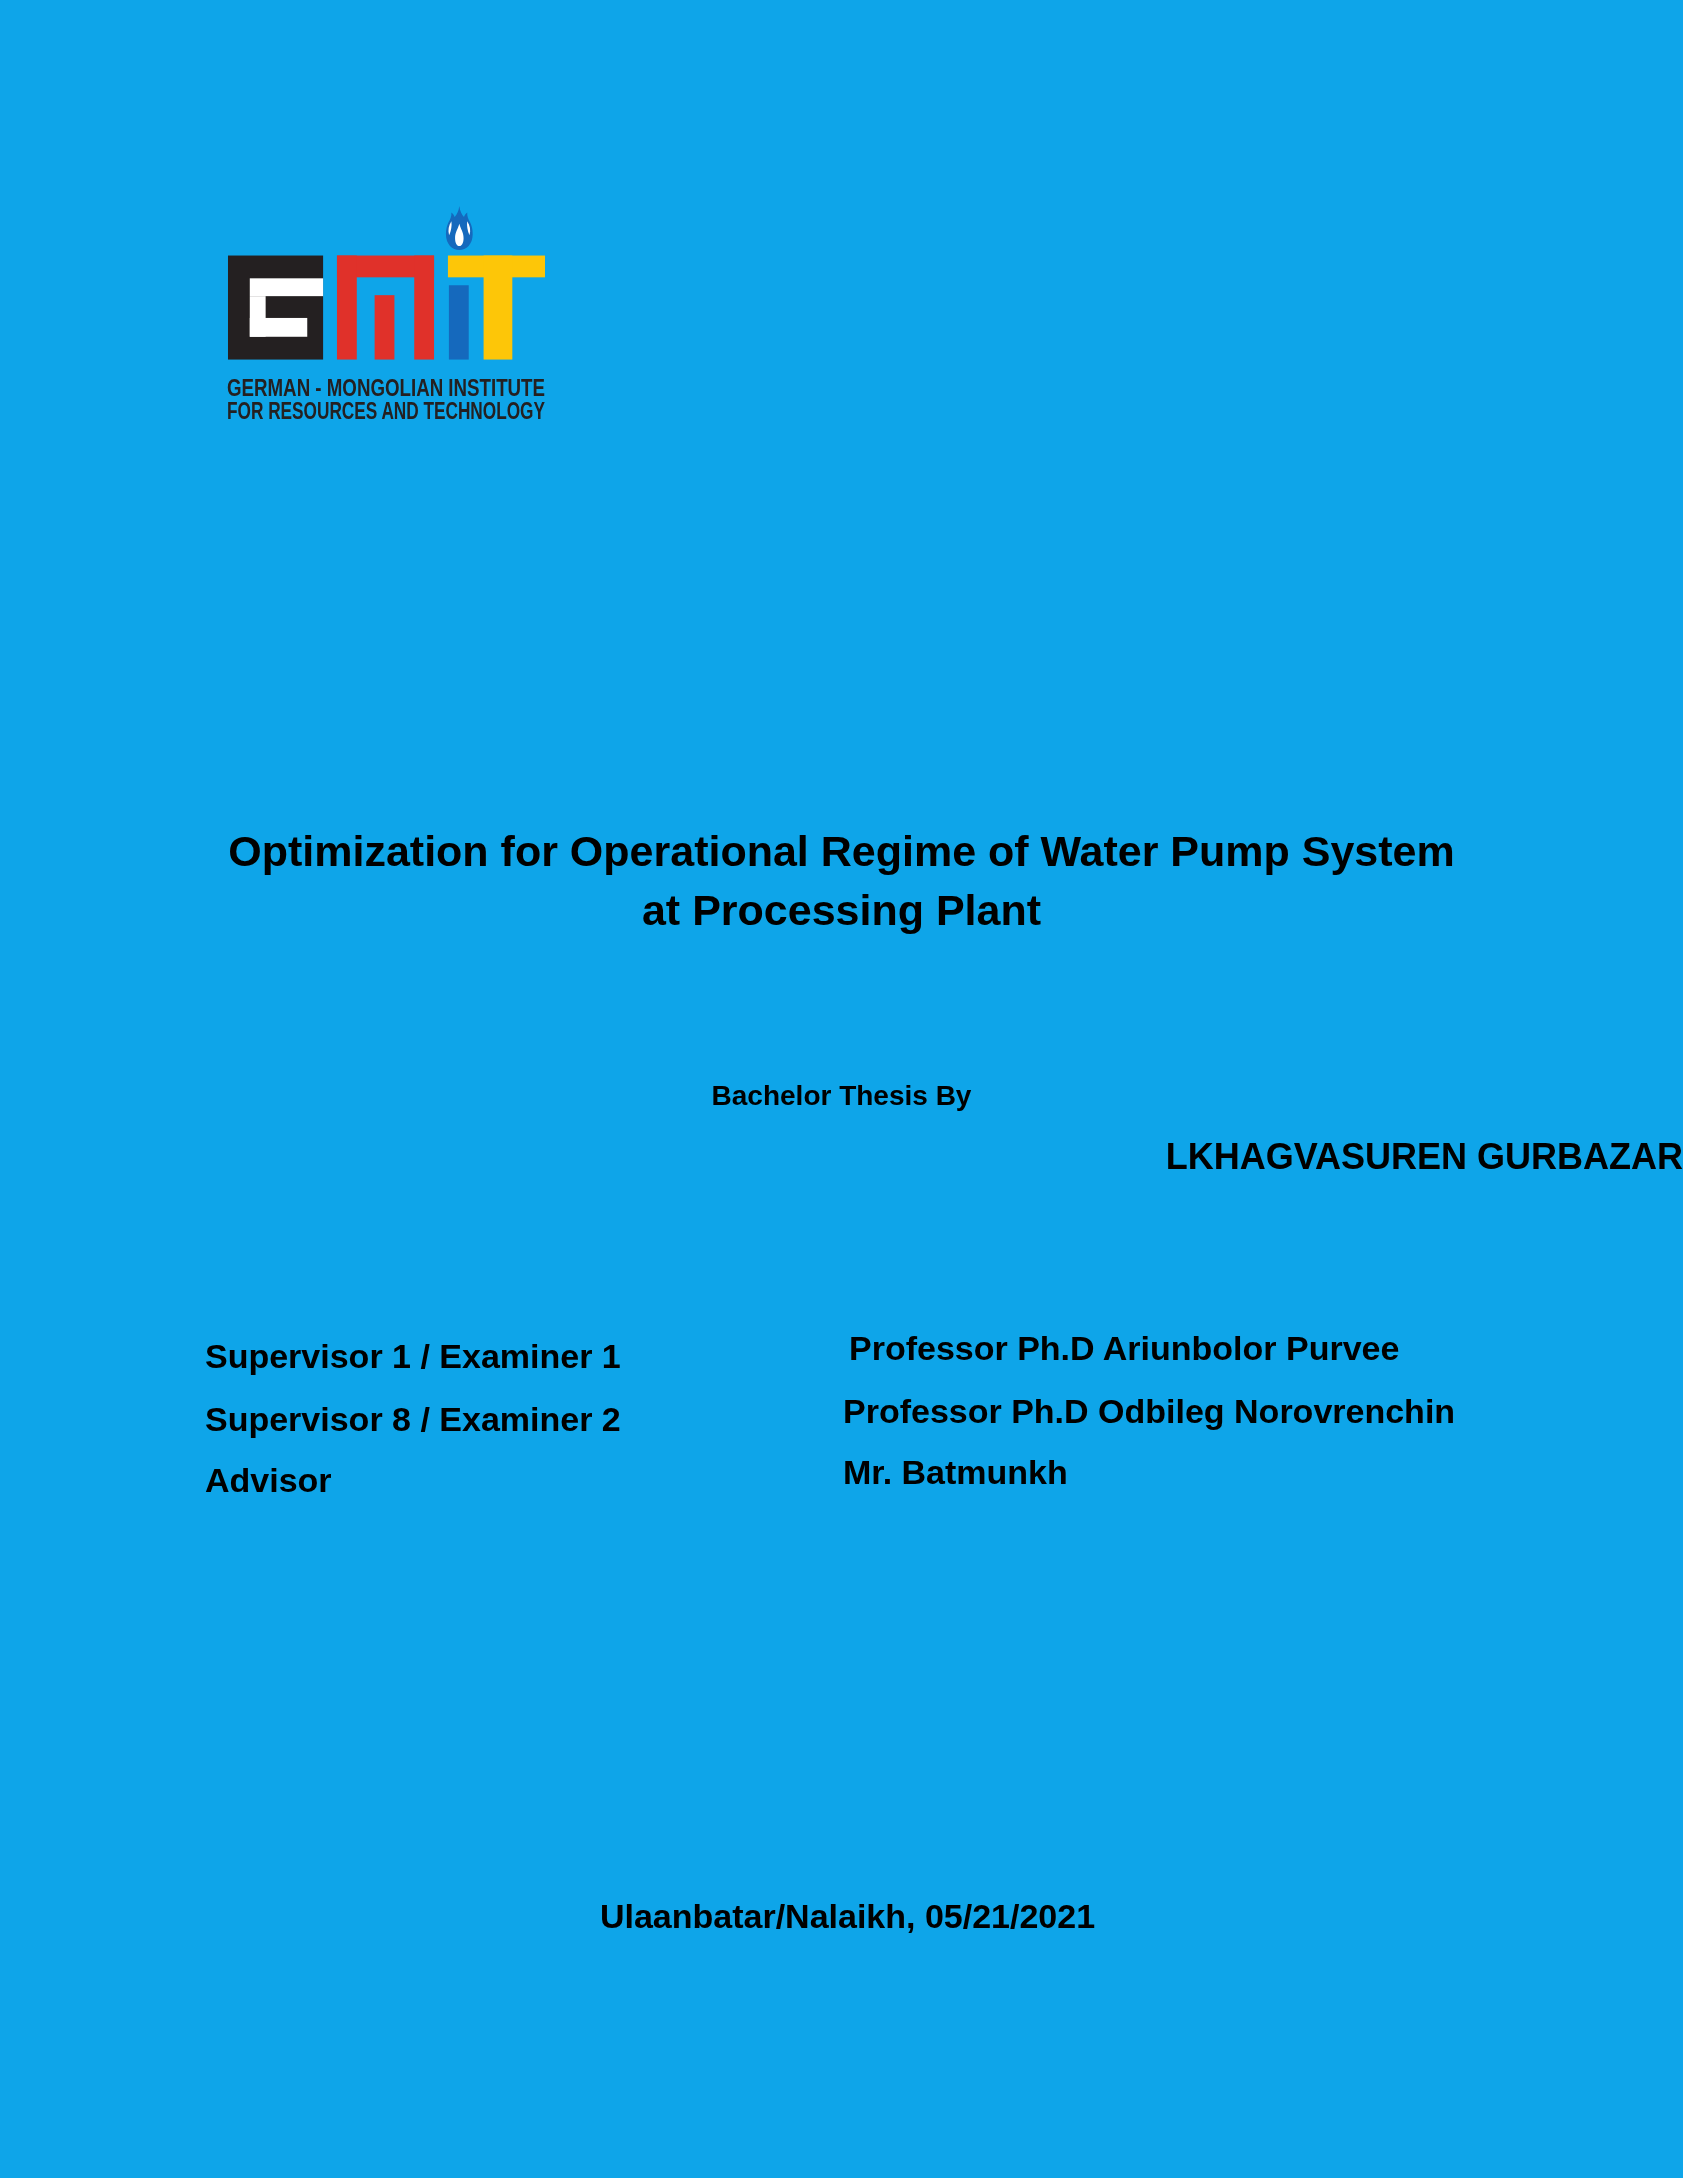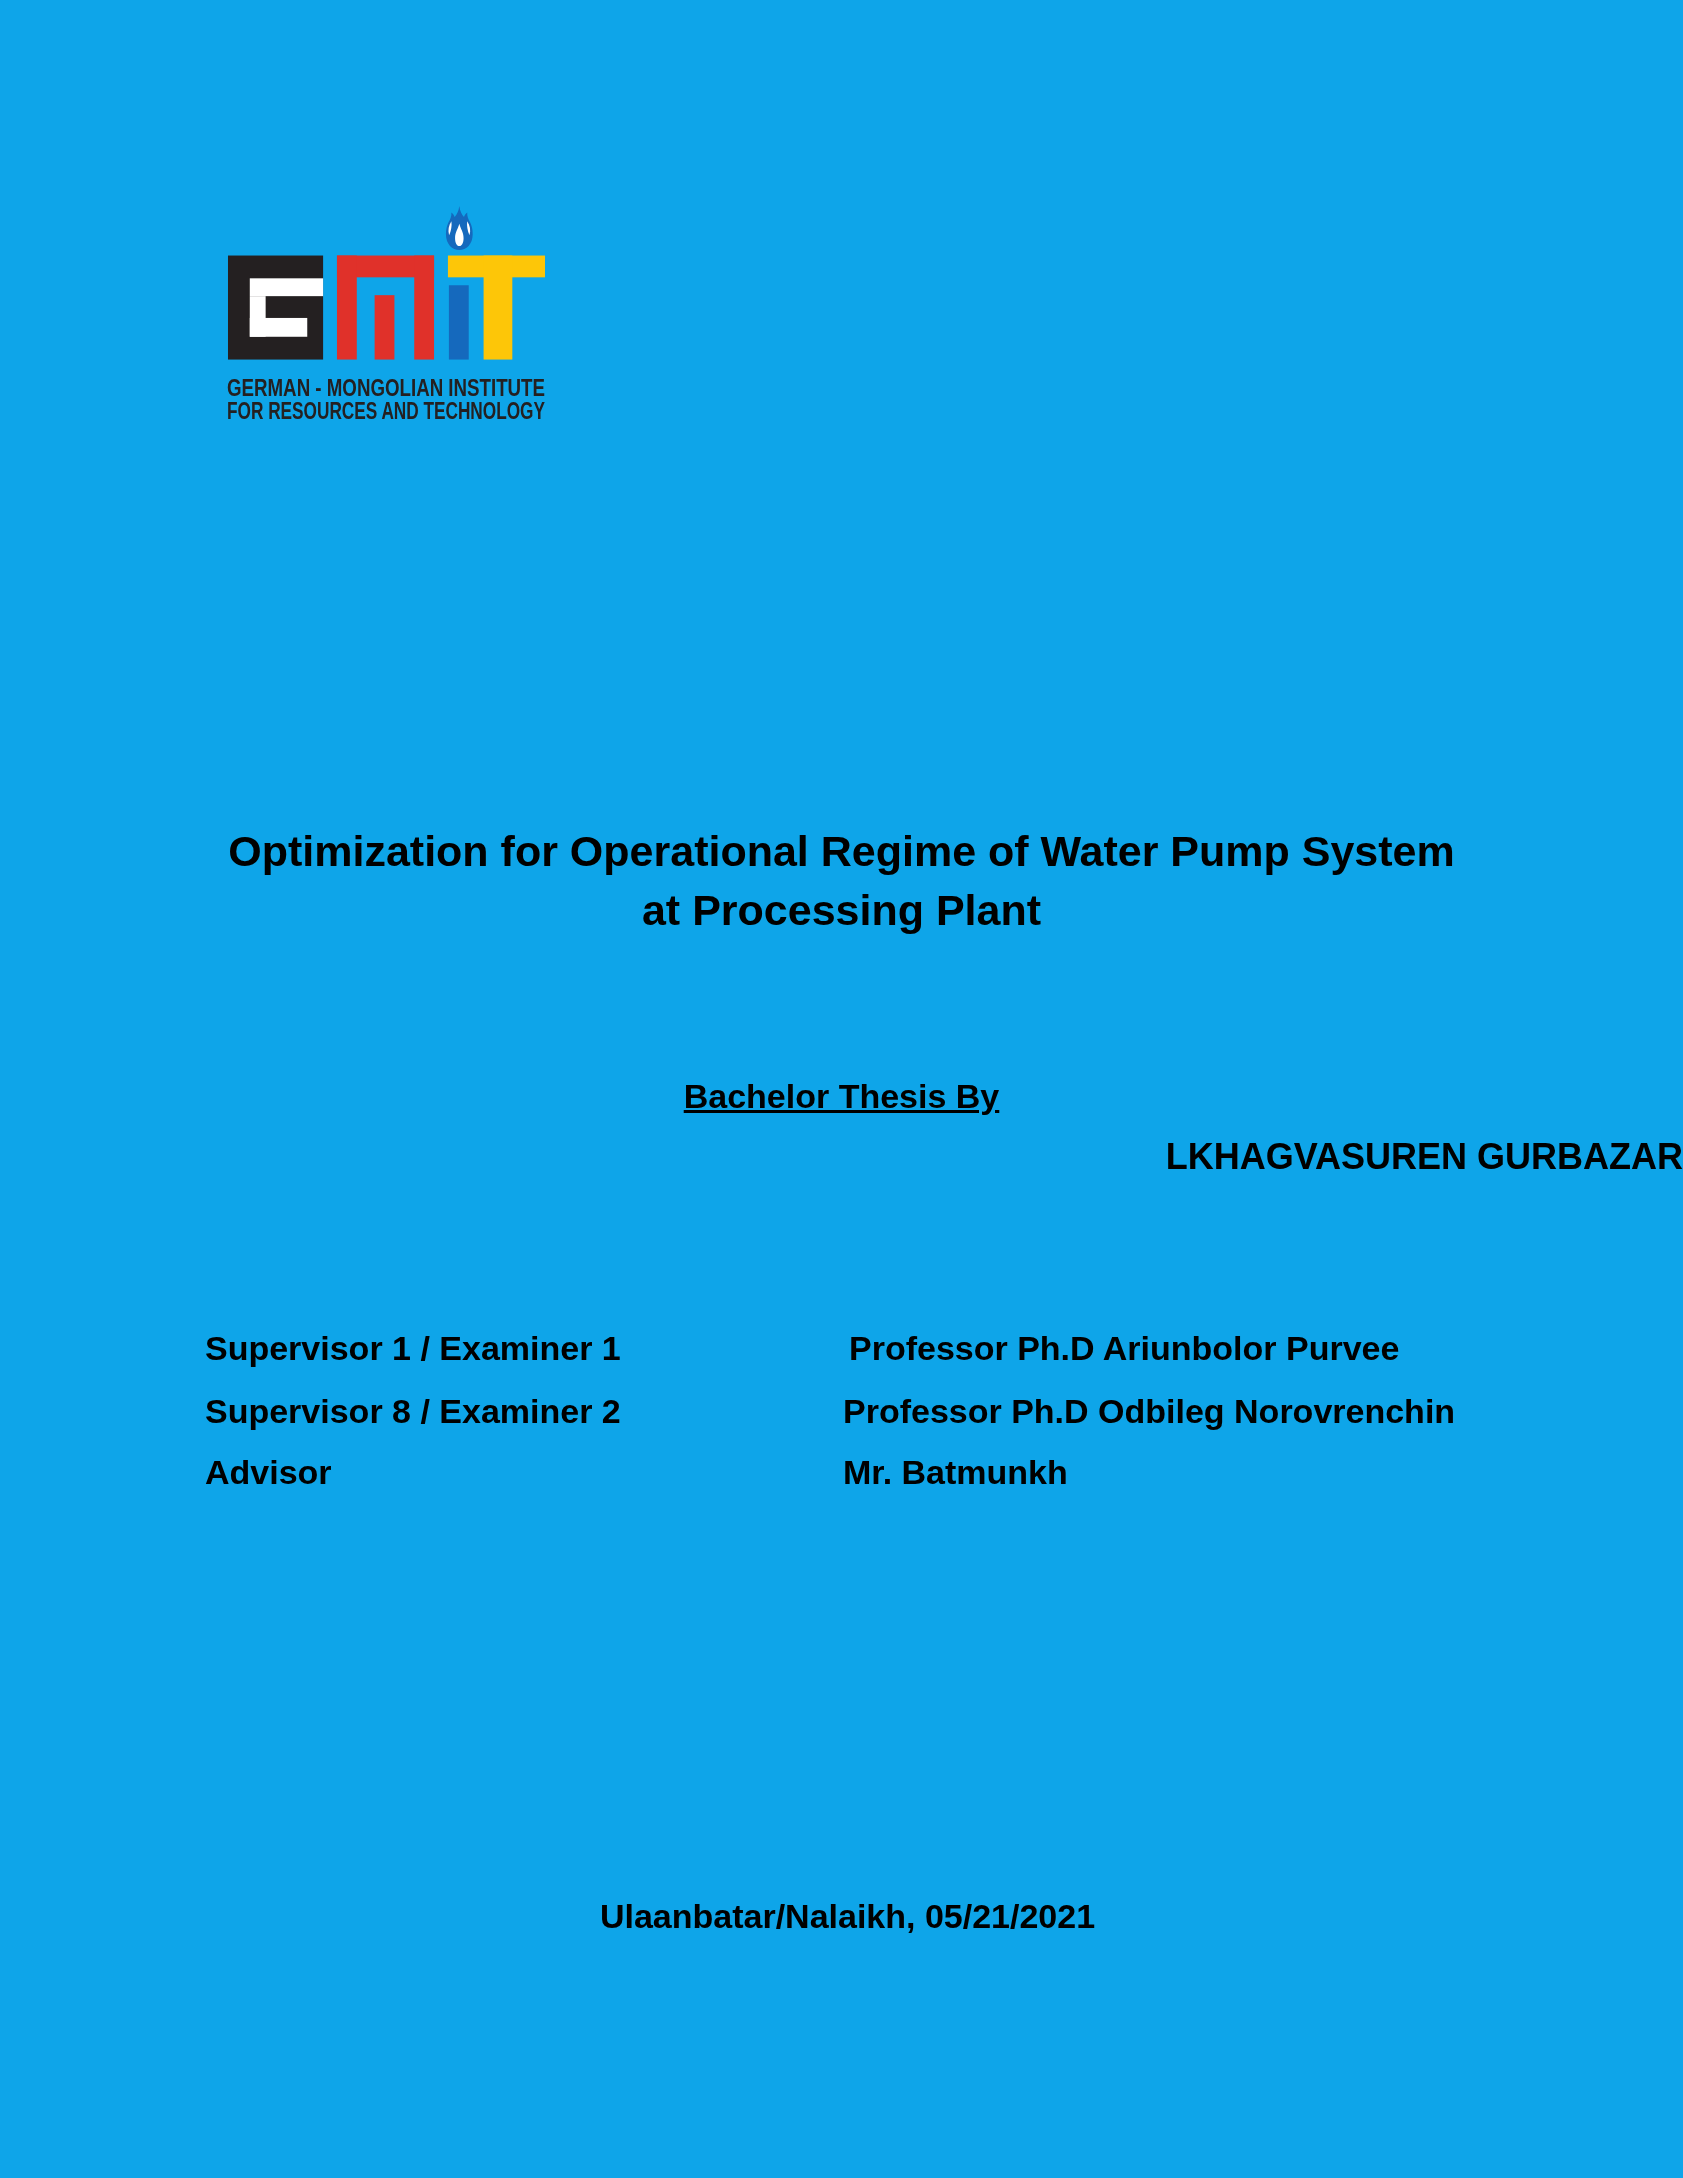--- a/index.html
+++ b/index.html
@@ -24,28 +24,28 @@
     position:absolute; left:0; top:531px; width:100%;
     text-align:center; font-size:34px; line-height:34px;
   }
   .title {
     position:absolute; left:0; top:822px; width:100%;
     text-align:center; font-size:43px; line-height:59px;
   }
   .title span { display:block; }
   .bachelor {
     position:absolute; left:0; top:1079px; width:100%;
-    text-align:center; font-size:34px; line-height:34px;text-decoration:underline;
+    text-align:center; font-size:28px; line-height:34px;
   }
   .author {
     position:absolute; left:0; top:1139px; width:100%;
     text-align:right; font-size:36px; line-height:36px;
   }
   .row { position:absolute; left:0; width:100%; height:48px; font-size:34px; line-height:34px; }
-  .row .role   { position:absolute; top:0; left:205px; white-space:nowrap; }
+  .row .role   { position:absolute; top:8px; left:205px; white-space:nowrap; }
   .row .person { position:absolute; top:0; white-space:nowrap; }
   .row1 { top:1331px; } .row1 .person { left:849px; }
   .row2 { top:1394px; } .row2 .person { left:843px; }
   .row3 { top:1455px; } .row3 .person { left:835px;margin-left:8px; }
   .date {
     position:absolute; left:6px; top:1899px; width:100%;
     text-align:center; font-size:34px; line-height:34px;
   }
 </style>
 </head>

